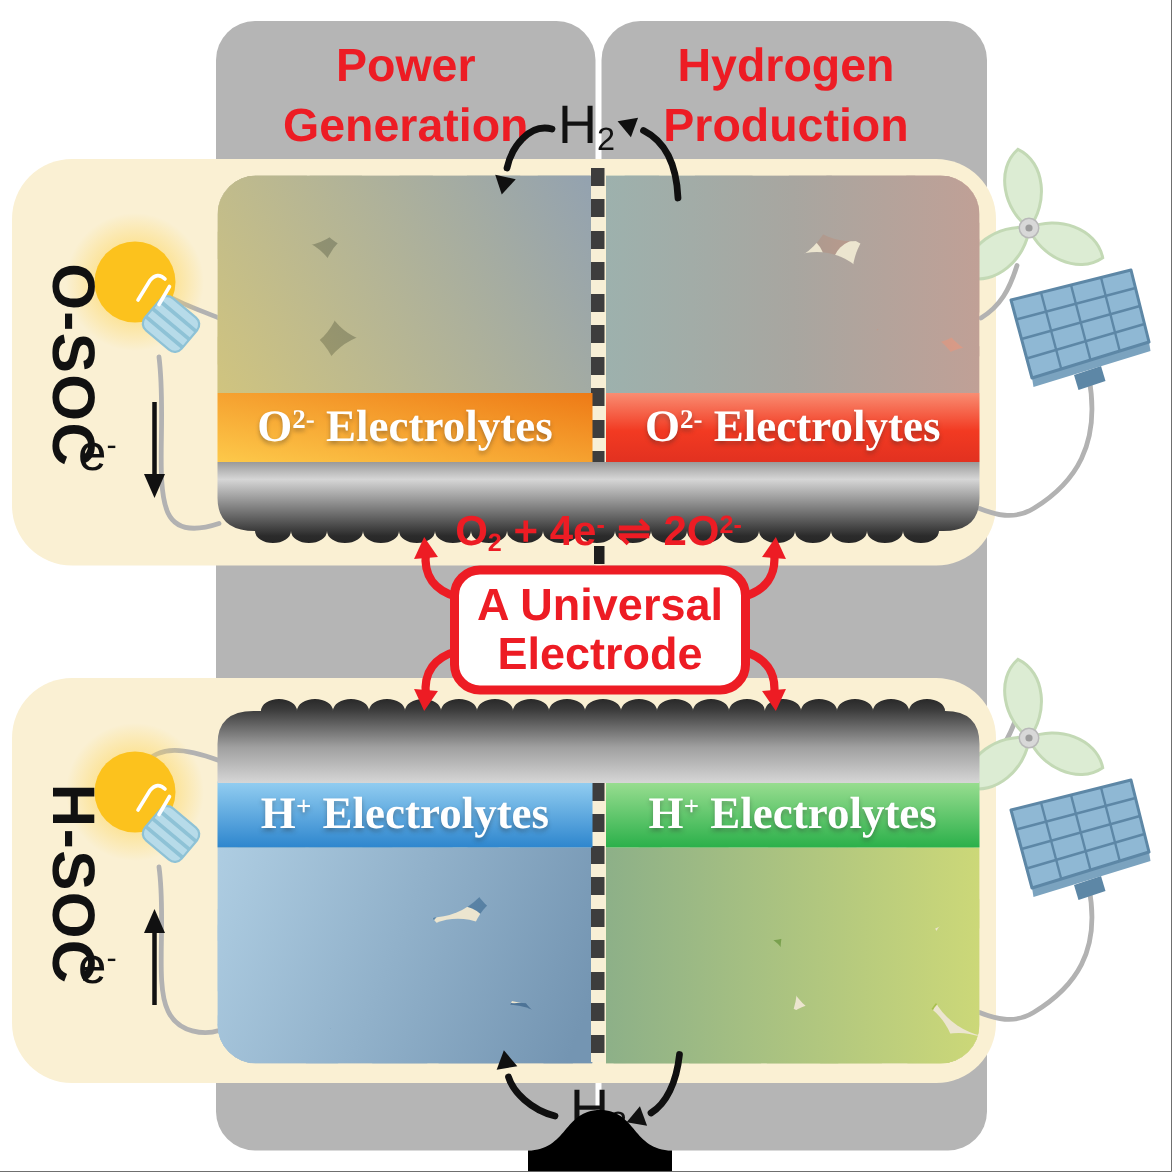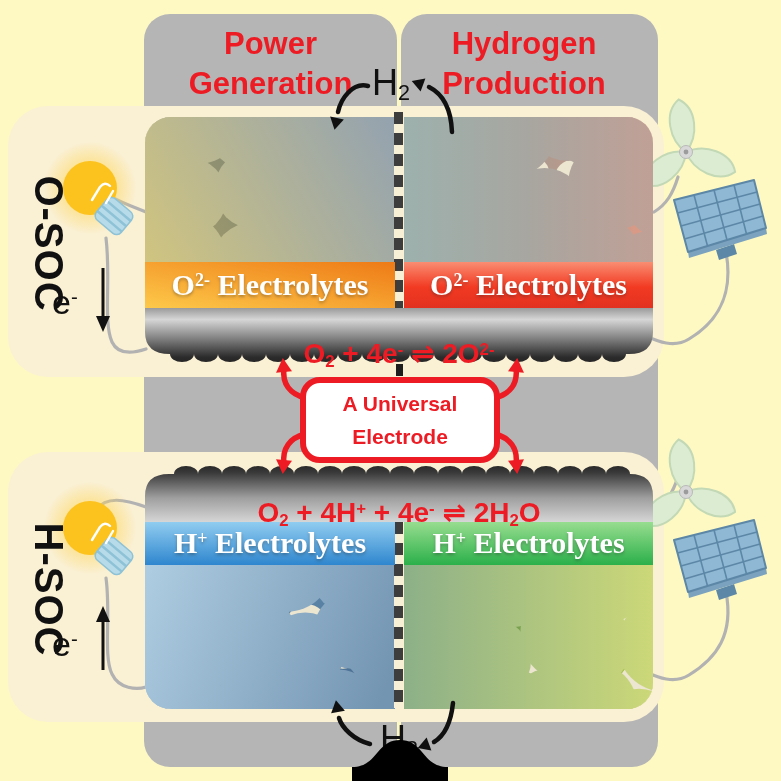--- a/index.html
+++ b/index.html
@@ -1,16 +1,16 @@
 <!DOCTYPE html>
 <html style="--accent_red: #ed1c24; --panel_gray: #b5b5b5; --cream: #faf0d3; --electrolyte_orange: #ee7a16; --electrolyte_red: #f23a22; --electrolyte_blue: #2e86ce; --electrolyte_green: #2bb04a; --electrode_dark: #2b2b2b; --electrode_light: #d6d6d6; --bulb_yellow: #fcc21d; --turbine_green: #dcecd3; --solar_panel_blue: #8fb8d4; --wire_gray: #b2b2b2;"><head>
 <meta charset="utf-8">
 <style>
   html,body{margin:0;padding:0;background:#000;}
-  #canvas{position:relative;width:781px;height:781px;background:#fef9c3;overflow:hidden;
+  #canvas{position:relative;width:781px;height:781px;background:#ffffff;overflow:hidden;
           font-family:"Liberation Sans","DejaVu Sans",sans-serif;}
   .col{position:absolute;top:14px;height:753px;background:var(--panel_gray,#b5b5b5);border-radius:26px;}
   #col-left{left:144px;width:253px;}
   #col-right{left:401px;width:257px;}
   .hdr{position:absolute;top:24px;color:var(--accent_red,#ed1c24);font-weight:bold;font-size:31px;
        line-height:40px;text-align:center;white-space:pre-line;}
   #hdr-l{left:144px;width:253px;}
   #hdr-r{left:403px;width:242px;}
   .cream{position:absolute;left:8px;width:656px;background:var(--cream,#faf0d3);border-radius:40px;}
   #cream-o{top:106px;height:271px;}
@@ -39,21 +39,21 @@
   sup{font-size:.6em;position:relative;top:-.5em;vertical-align:baseline;}
   .dashstrip{position:absolute;background-color:#f7efd6;
        background-image:repeating-linear-gradient(180deg,#3d3d3d 0 12px,rgba(0,0,0,0) 12px 21px);}
   #dash-top{left:394px;top:112px;width:9px;height:196px;}
   #dash-bot{left:394px;top:522px;width:9px;height:186px;}
   #dash-mid{position:absolute;left:396px;top:364px;width:7px;height:98px;
        background-image:repeating-linear-gradient(180deg,#1e1e1e 0 12px,rgba(0,0,0,0) 12px 24px);}
   #ubox{position:absolute;left:300px;top:377px;width:200px;height:86px;box-sizing:border-box;
         background:#fff;border:6px solid var(--accent_red,#ed1c24);border-radius:20px;
         display:flex;align-items:center;justify-content:center;text-align:center;
-        color:var(--accent_red,#ed1c24);font-weight:bold;font-size:21px;line-height:33px;white-space:pre-line;}
+        color:var(--accent_red,#ed1c24);font-weight:bold;font-size:30px;line-height:33px;white-space:pre-line;}
   .soc{position:absolute;width:220px;text-align:center;color:#111;font-weight:bold;font-size:40px;
        letter-spacing:1px;transform:rotate(90deg);}
   #soc-o{left:-62px;top:221px;}
   #soc-h{left:-62px;top:567px;}
   .elab{position:absolute;font-size:34px;color:#111;}
   #e-top{left:52px;top:283px;}
   #e-bot{left:52px;top:625px;}
   .h2lab{position:absolute;font-size:36px;color:#111;}
   #h2-top{left:372px;top:62px;}
   #h2-bot{left:380px;top:718px;}
@@ -383,21 +383,20 @@
         <stop offset="60%" stop-color="#9f9f9f"></stop>
           <stop offset="100%" stop-color="#d6d6d6"></stop>
       </linearGradient>
     </defs>
     <path id="el-top-path" fill="url(#egT)" d="M0,0 H508 V24 Q508,46 484,46 L481,46 a12,8 0 0 1 -24,0 a12,8 0 0 1 -24,0 a12,8 0 0 1 -24,0 a12,8 0 0 1 -24,0 a12,8 0 0 1 -24,0 a12,8 0 0 1 -24,0 a12,8 0 0 1 -24,0 a12,8 0 0 1 -24,0 a12,8 0 0 1 -24,0 a12,8 0 0 1 -24,0 a12,8 0 0 1 -24,0 a12,8 0 0 1 -24,0 a12,8 0 0 1 -24,0 a12,8 0 0 1 -24,0 a12,8 0 0 1 -24,0 a12,8 0 0 1 -24,0 a12,8 0 0 1 -24,0 a12,8 0 0 1 -24,0 a12,8 0 0 1 -24,0 L25,46 Q0,46 0,24 Z"></path>
   </svg>
   <svg class="overlay" style="left:145px;top:462px;width:508px;height:60px;" viewBox="0 0 508 60">
     <path id="el-bot-path" fill="url(#egB)" d="M0,60 V34 Q0,12 24,12 L29,12 a12,8 0 0 1 24,0 a12,8 0 0 1 24,0 a12,8 0 0 1 24,0 a12,8 0 0 1 24,0 a12,8 0 0 1 24,0 a12,8 0 0 1 24,0 a12,8 0 0 1 24,0 a12,8 0 0 1 24,0 a12,8 0 0 1 24,0 a12,8 0 0 1 24,0 a12,8 0 0 1 24,0 a12,8 0 0 1 24,0 a12,8 0 0 1 24,0 a12,8 0 0 1 24,0 a12,8 0 0 1 24,0 a12,8 0 0 1 24,0 a12,8 0 0 1 24,0 a12,8 0 0 1 24,0 a12,8 0 0 1 24,0 L485,12 Q508,12 508,34 V60 Z"></path>
   </svg>
   <div class="rxn" id="rxn-top">O<sub>2</sub> + 4e<sup>-</sup> ⇌ 2O<sup>2-</sup></div>
-  <div class="rxn" id="rxn-bot">O<sub>2</sub> + 4H<sup>+</sup> + 4e<sup>-</sup> ⇌ 2H<sub>2</sub>O</div>
 
   <svg class="overlay" style="left:250px;top:346px;width:300px;height:140px;" viewBox="0 0 300 140">
     <g stroke="#ed1c24" stroke-width="5.5" fill="none" stroke-linecap="round">
       <path d="M55,52 C40,48 32,38 34,22"></path>
       <path d="M245,52 C260,48 268,38 266,22"></path>
       <path d="M55,88 C40,92 32,102 34,118"></path>
       <path d="M245,88 C260,92 268,102 266,118"></path>
     </g>
     <g fill="#ed1c24">
       <path d="M0,-8 L14,0 L0,8 Z" transform="translate(34,26) rotate(-95)"></path>

